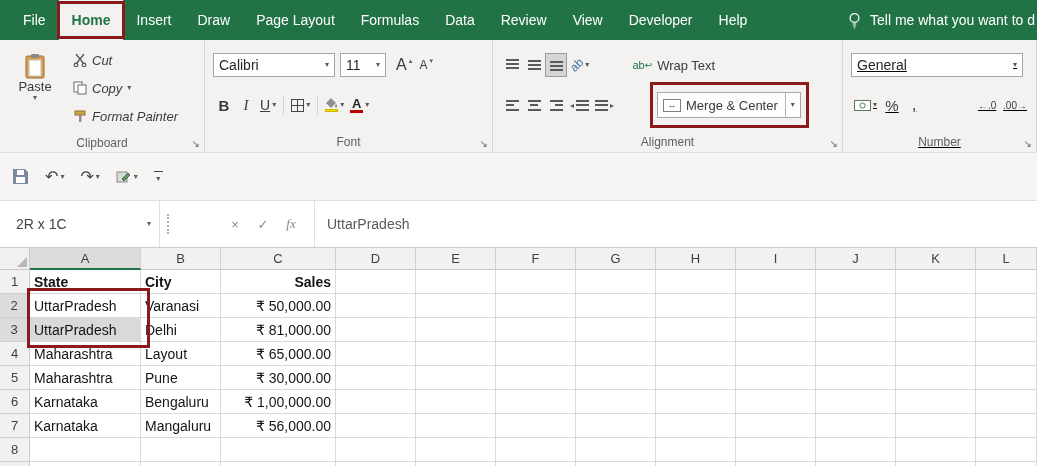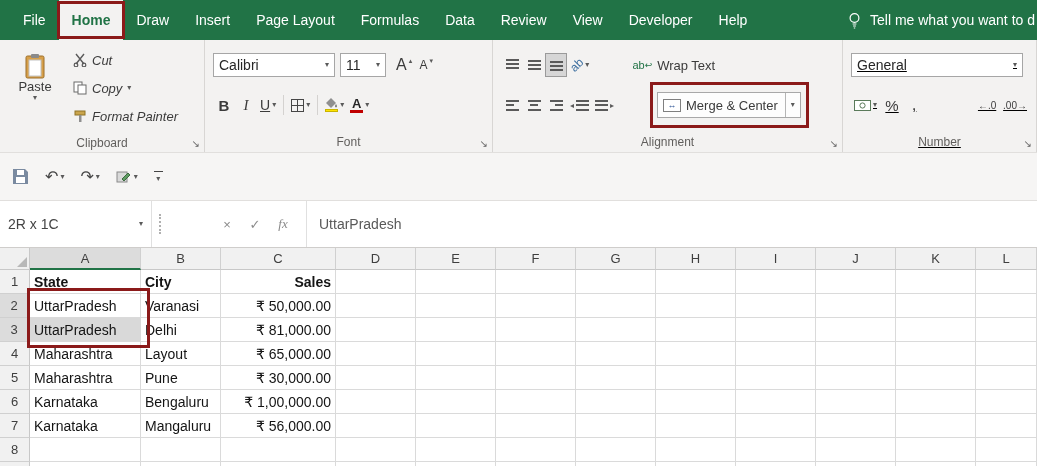--- a/index.html
+++ b/index.html
@@ -81,21 +81,21 @@
   .spacer{flex:1;}
 
   
   .qat{height:47px;background:#f6f5f4;border-bottom:1px solid #e1dfdd;display:flex;align-items:center;padding-left:10px;gap:12px;}
   .qat-btn{display:flex;align-items:center;gap:2px;background:none;border:none;font:inherit;color:#444;cursor:pointer;padding:2px;}
   .arrow-g{font-size:16px;line-height:1;color:#444;}
   .custom-line{display:block;width:9px;height:1px;background:#444;margin:0 auto 1px;}
   .custom-qat{display:flex;flex-direction:column;align-items:center;}
 
   
-  .formulabar{height:46px;background:#fff;border-bottom:1px solid #cfcdcb;display:flex;align-items:stretch;}
+  .formulabar{height:46px;background:#fff;border-bottom:1px solid #cfcdcb;display:flex;align-items:stretch;padding-left:8px;}
   .namebox{width:135px;border-right:1px solid #e0e0e0;display:flex;align-items:center;padding:0 8px;font-size:14px;color:#444;cursor:pointer;}
   .namebox .chev{margin-left:auto;}
   .fdots{width:16px;display:flex;align-items:center;justify-content:center;}
   .fdots i{display:block;height:20px;border-left:2px dotted #b0b0b0;}
   .fxbtns{display:flex;align-items:center;gap:6px;margin-left:48px;}
   .fxbtns .fb{width:22px;height:22px;display:flex;align-items:center;justify-content:center;font-size:13px;color:#8a8a8a;cursor:pointer;}
   .fx{font-family:"Liberation Serif",serif;font-style:italic;font-size:16px;color:#444;}
   .fcontent{flex:1;border-left:1px solid #e0e0e0;margin-left:12px;padding-left:12px;display:flex;align-items:center;font-size:14px;color:#595959;}
 
   
@@ -127,24 +127,24 @@
   <header class="menubar">
     <div class="tabs">
         <div class="tab">
           <span>File</span>
         </div>
         <div class="tab active">
           <span>Home</span>
           <span class="tab-ann"></span>
         </div>
         <div class="tab">
+          <span>Insert</span>
+        </div>
+        <div class="tab">
           <span>Draw</span>
-        </div>
-        <div class="tab">
-          <span>Insert</span>
         </div>
         <div class="tab">
           <span>Page Layout</span>
         </div>
         <div class="tab">
           <span>Formulas</span>
         </div>
         <div class="tab">
           <span>Data</span>
         </div>

